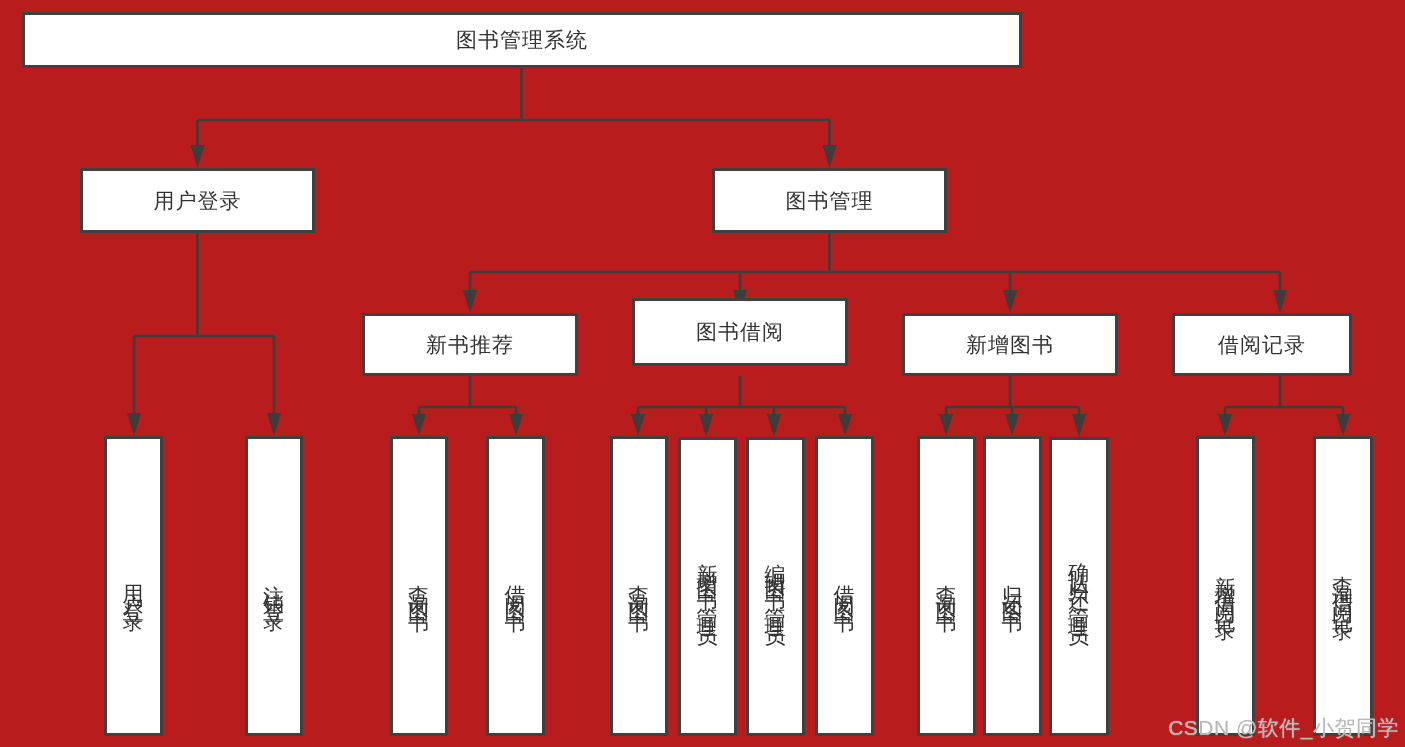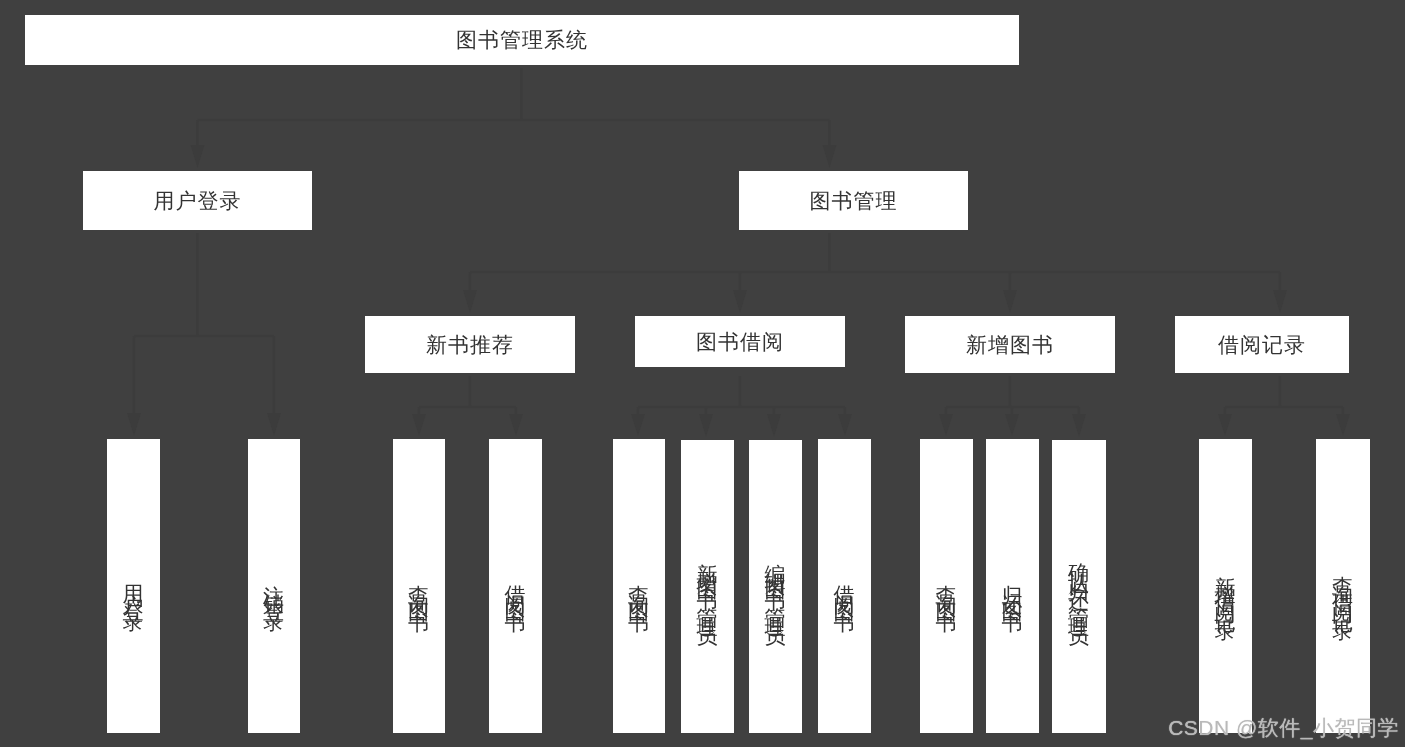--- a/index.html
+++ b/index.html
@@ -1,20 +1,20 @@
 <!DOCTYPE html>
 <html><head>
 <meta charset="utf-8">
 <style>
   html, body { margin: 0; padding: 0; background: #ffffff; }
   #canvas {
     position: relative;
     width: 1405px;
     height: 747px;
-    background: #404040;
+    background: #b91c1c;
     font-family: "Liberation Sans", "DejaVu Sans", sans-serif;
     overflow: hidden;
   }
   #connectors {
     position: absolute;
     left: 0; top: 0;
     width: 1405px; height: 747px;
     pointer-events: none;
   }
   .node {
@@ -45,24 +45,24 @@
     writing-mode: vertical-rl;
     font-size: 21px;
     letter-spacing: 9px;
     line-height: 1;
     white-space: nowrap;
   }
   
   .n-root   { left: 22px;   top: 12px;  width: 1000px; height: 56px; }
   
   .n-userlogin { left: 80px;  top: 168px; width: 235px; height: 65px; }
-  .n-bookmgmt  { left: 712px; top: 168px; width: 235px; height: 65px; margin-left: 24px; }
+  .n-bookmgmt  { left: 712px; top: 168px; width: 235px; height: 65px; }
   
   .n-newbook   { left: 362px;  top: 313px; width: 216px; height: 63px; align-items: center; }
-  .n-borrowing { left: 632px;  top: 313px; width: 216px; height: 57px; }
+  .n-borrowing { left: 632px;  top: 298px; width: 216px; height: 68px; }
   .n-current   { left: 902px;  top: 313px; width: 216px; height: 63px; }
   .n-records   { left: 1172px; top: 313px; width: 180px; height: 63px; }
   
   .l-1  { left: 104px;  top: 436px; width: 59px; height: 300px; }
   .l-2  { left: 245px;  top: 436px; width: 58px; height: 300px; }
   .l-3  { left: 390px;  top: 436px; width: 58px; height: 300px; }
   .l-4  { left: 486px;  top: 436px; width: 59px; height: 300px; }
   .l-5  { left: 610px;  top: 436px; width: 58px; height: 300px; }
   .l-6  { left: 678px;  top: 437px; width: 59px; height: 299px; }
   .l-7  { left: 746px;  top: 437px; width: 59px; height: 299px; }

